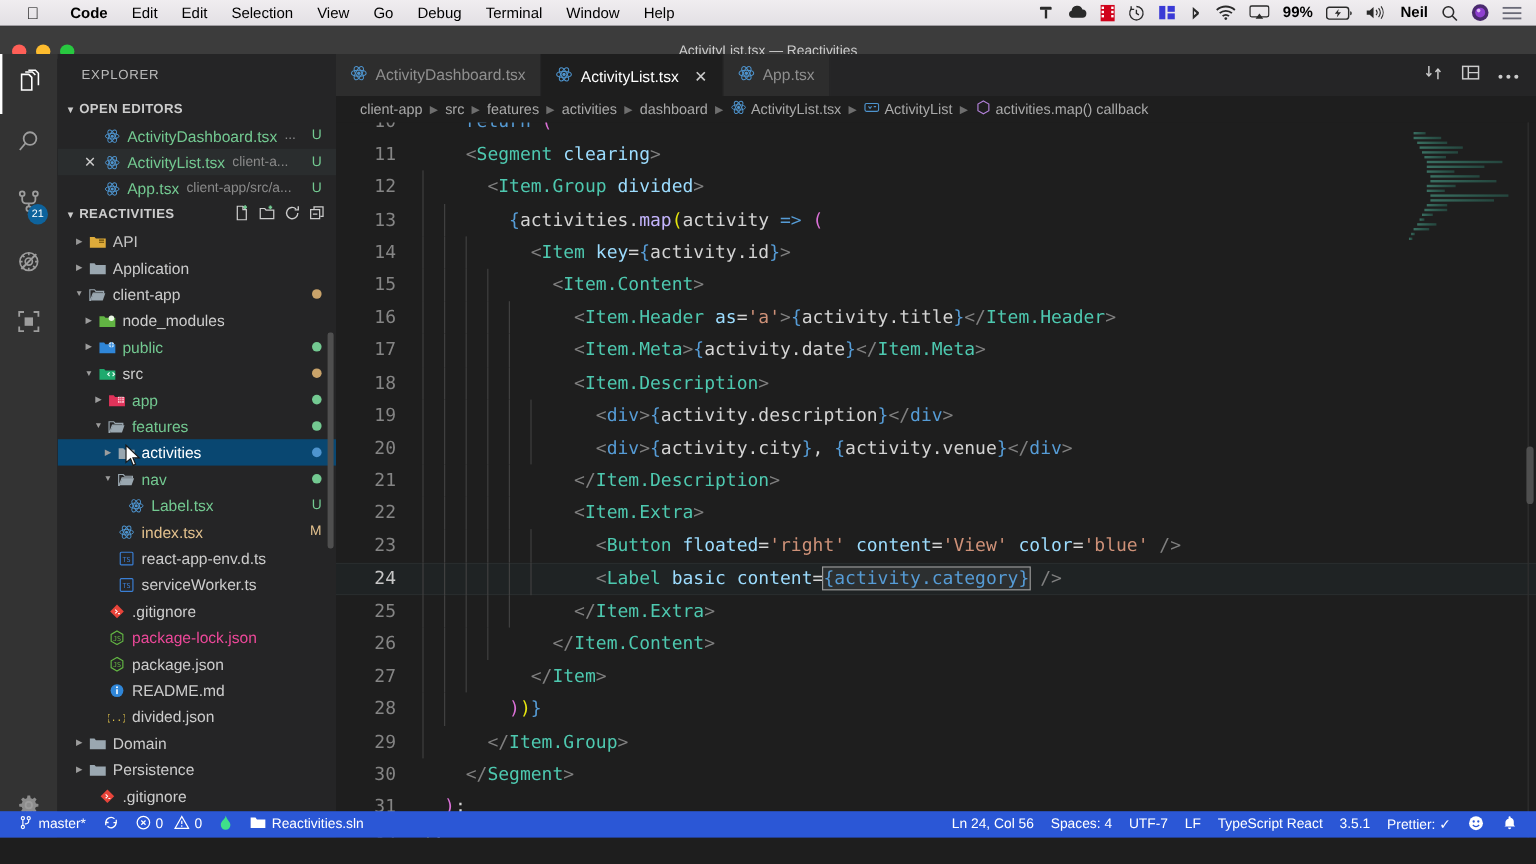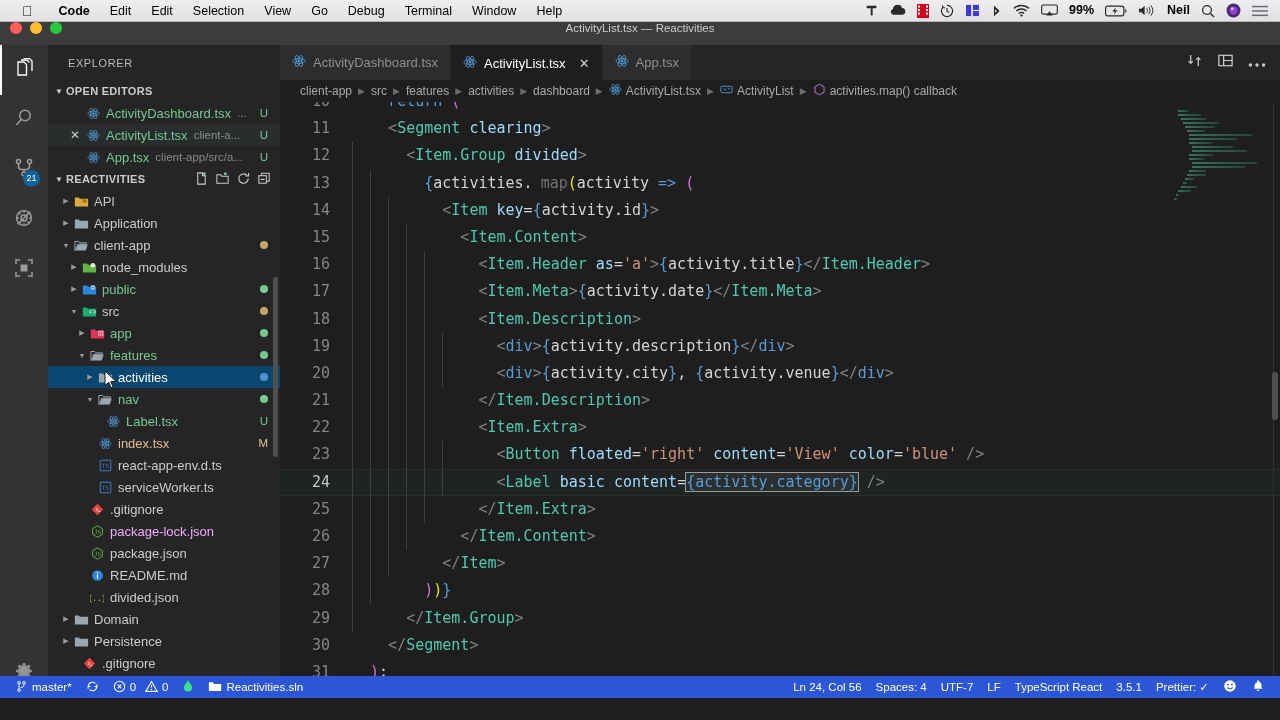--- a/index.html
+++ b/index.html
@@ -27,21 +27,21 @@
   .macbar .right { margin-left: auto; display: flex; align-items: center; gap: 11px; padding-right: 4px; }
   .macbar .right .mi { display: flex; align-items: center; line-height: 1; font-weight: bold; }
   .batt-txt { font-size: 12.5px; }
   .svgico { display: block; }
 
   
   .vswin { position: absolute; top: 22px; left: 0; width: 1280px; height: 676px; background: #1e1e1e; }
 
   .titlebar {
     position: absolute; top: 0; left: 0; width: 1280px; height: 27px;
-    background: #3c3c3c; display: flex; align-items: flex-start;
+    background: #3c3c3c; display: flex; align-items: flex-end;
     color: #cccccc; font-size: 11.5px;
   }
   .traffic { display: flex; gap: 8px; padding-left: 10px; }
   .dot { width: 12px; height: 12px; border-radius: 50%; }
   .dot.r { background: #ff5f57; } .dot.y { background: #febc2e; } .dot.g { background: #28c840; }
   .wtitle { position: absolute; left: 0; right: 0; text-align: center; font-size: 11.5px; color: #cccccc; }
 
   
   .actbar {
     position: absolute; top: 23px; left: 0; width: 48px; height: 653px;
@@ -128,21 +128,21 @@
   .ctext { position: relative; }
   .guide { position: absolute; top: 0; bottom: 0; width: 1px; background: #404040; }
 
   
   .t-tag { color: #4ec9b0; }
   .t-punct { color: #808080; }
   .t-attr { color: #9cdcfe; }
   .t-str { color: #ce9178; }
   .t-txt { color: #d4d4d4; }
   .t-brace { color: #569cd6; }
-  .t-fn { color: #737373; margin-left: 8px; }
+  .t-fn { color: #c4b5fd; }
   .t-kw { color: #569cd6; }
   .t-arrow { color: #569cd6; }
   .t-p1 { color: #da70d6; }
   .t-p2 { color: #e5e510; }
   .t-div { color: #569cd6; }
 
   .selbox { outline: 1px solid #9a9a9a; background: rgba(255,255,255,0.06); }
 
   
   .minimap { position: absolute; top: 57px; right: 14px; width: 92px; bottom: 0; overflow: hidden; }
@@ -611,21 +611,21 @@
           </div>
           <div class="row">
             <span style="flex: 0 0 28px;"></span>
             <span class="arrow"></span>
             <span class="ico">
               <svg width="13" height="13" viewBox="0 0 16 16">
                 <path d="M8 1l6 3.5v7L8 15l-6-3.5v-7z" fill="none" stroke="#62b443" stroke-width="1.2"></path>
                 <text x="8" y="11" font-size="7" fill="#62b443" text-anchor="middle" font-family="monospace">JS</text>
               </svg>
             </span>
-            <span class="lbl" style="color: #f0abfc;">package-lock.json</span>
+            <span class="lbl" style="color: #ec4899;">package-lock.json</span>
           </div>
           <div class="row">
             <span style="flex: 0 0 28px;"></span>
             <span class="arrow"></span>
             <span class="ico">
               <svg width="13" height="13" viewBox="0 0 16 16">
                 <path d="M8 1l6 3.5v7L8 15l-6-3.5v-7z" fill="none" stroke="#62b443" stroke-width="1.2"></path>
                 <text x="8" y="11" font-size="7" fill="#62b443" text-anchor="middle" font-family="monospace">JS</text>
               </svg>
             </span>

